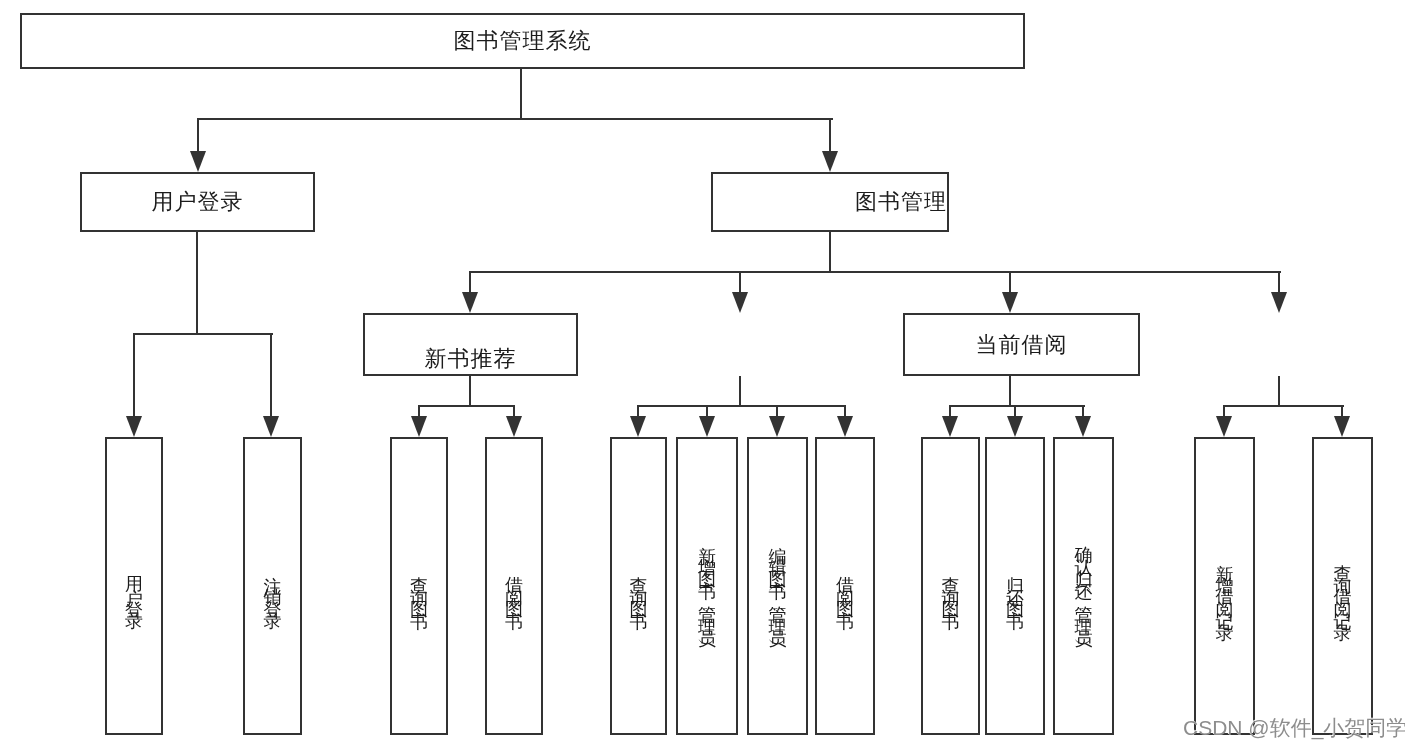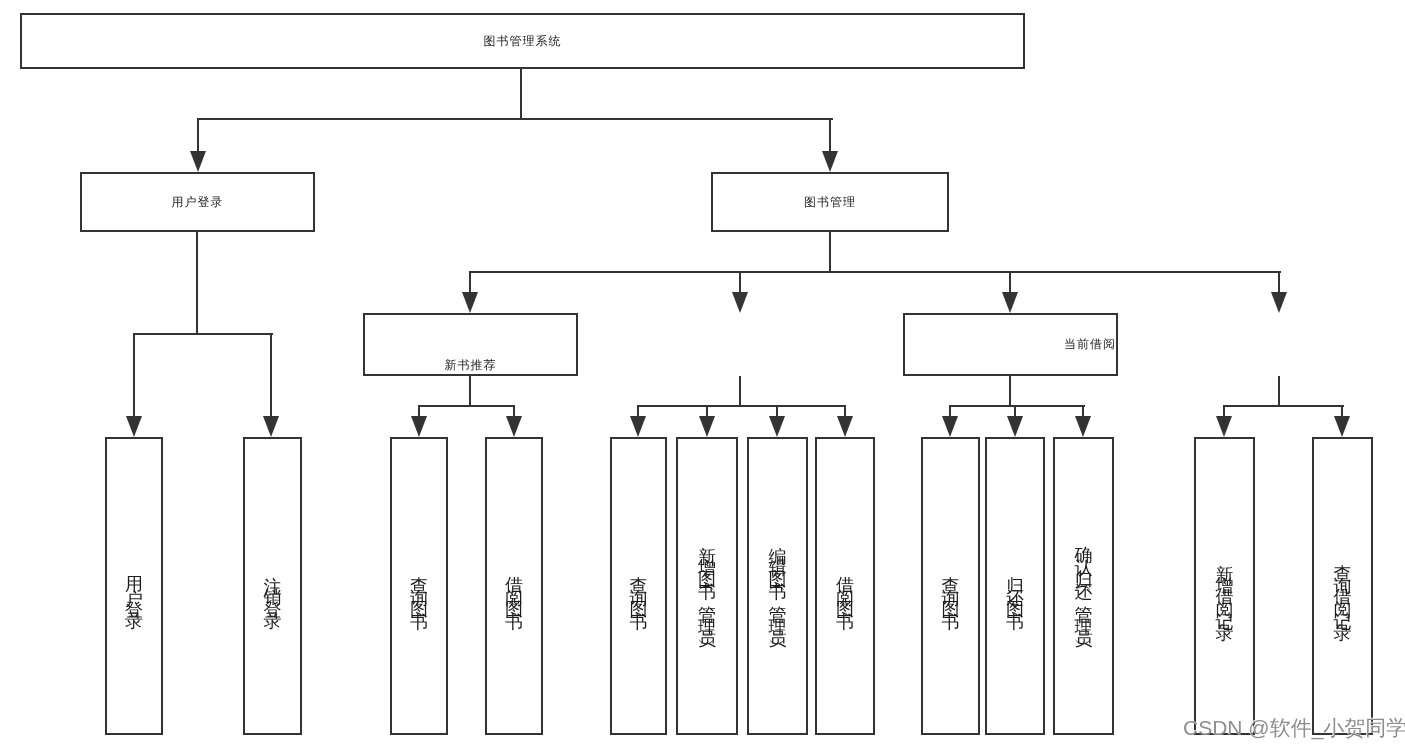--- a/index.html
+++ b/index.html
@@ -17,21 +17,21 @@
     color: #1c1c1c;
   }
   .hbox {
     position: absolute;
     box-sizing: border-box;
     border: 2px solid #333333;
     background: #ffffff;
     display: flex;
     align-items: center;
     justify-content: center;
-    font-size: 12px;
+    font-size: 22px;
     letter-spacing: 1px;
     color: #1c1c1c;
   }
   .leaf {
     position: absolute;
     box-sizing: border-box;
     top: 437px;
     height: 298px;
     border: 2px solid #333333;
     background: #ffffff;
@@ -89,21 +89,21 @@
   <div class="vline" style="left:520px; top:67px; height:52px;"></div>
   <div class="hline" style="left:197px; top:118px; width:636px;"></div>
   <div class="vline" style="left:197px; top:118px; height:35px;"></div>
   <div class="arrow" style="left:190px; top:151px;"></div>
   <div class="vline" style="left:829px; top:118px; height:35px;"></div>
   <div class="arrow" style="left:822px; top:151px;"></div>
 
   <div class="hbox" style="left:80px; top:172px; width:235px; height:60px;">
     <span>用户登录</span>
   </div>
-  <div class="hbox" style="left:711px; top:172px; width:238px; height:60px;">
+  <div class="hbox" style="left:711px; top:172px; width:238px; height:60px;justify-content:flex-end;">
     <span>图书管理</span>
   </div>
 
   <div class="vline" style="left:196px; top:232px; height:103px;"></div>
   <div class="hline" style="left:133px; top:333px; width:140px;"></div>
   <div class="vline" style="left:133px; top:333px; height:84px;"></div>
   <div class="arrow" style="left:126px; top:416px;"></div>
   <div class="vline" style="left:270px; top:333px; height:84px;"></div>
   <div class="arrow" style="left:263px; top:416px;"></div>
 
@@ -114,21 +114,21 @@
   <div class="vline" style="left:739px; top:271px; height:23px;"></div>
   <div class="arrow" style="left:732px; top:292px;"></div>
   <div class="vline" style="left:1009px; top:271px; height:23px;"></div>
   <div class="arrow" style="left:1002px; top:292px;"></div>
   <div class="vline" style="left:1278px; top:271px; height:23px;"></div>
   <div class="arrow" style="left:1271px; top:292px;"></div>
 
   <div class="hbox" style="left:363px; top:313px; width:215px; height:63px;align-items:flex-end;">
     <span>新书推荐</span>
   </div>
-  <div class="hbox" style="left:903px; top:313px; width:215px; height:63px;justify-content:flex-end;">
+  <div class="hbox" style="left:903px; top:313px; width:237px; height:63px;">
     <span>当前借阅</span>
   </div>
 
   <div class="vline" style="left:469px; top:376px; height:31px;"></div>
   <div class="hline" style="left:418px; top:405px; width:97px;"></div>
   <div class="vline" style="left:418px; top:405px; height:13px;"></div>
   <div class="arrow" style="left:411px; top:416px;"></div>
   <div class="vline" style="left:513px; top:405px; height:13px;"></div>
   <div class="arrow" style="left:506px; top:416px;"></div>
 

